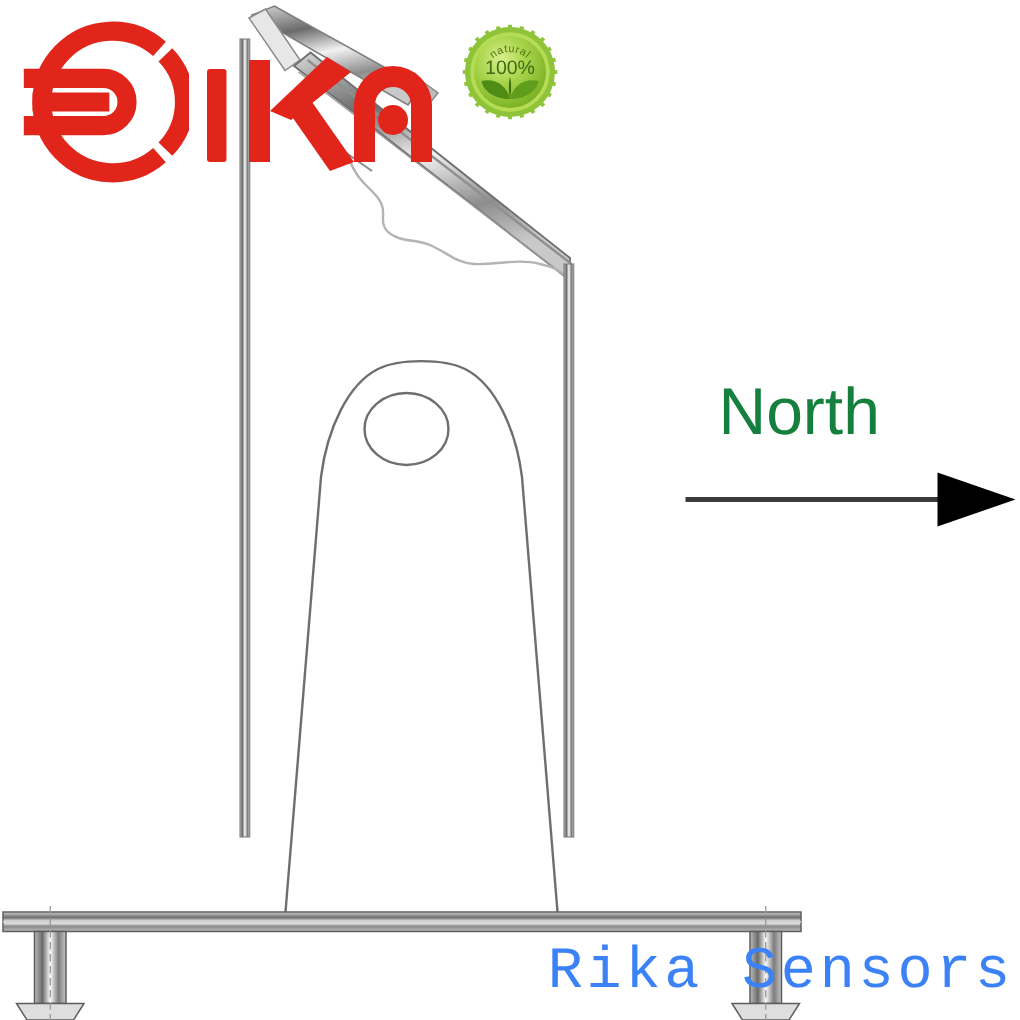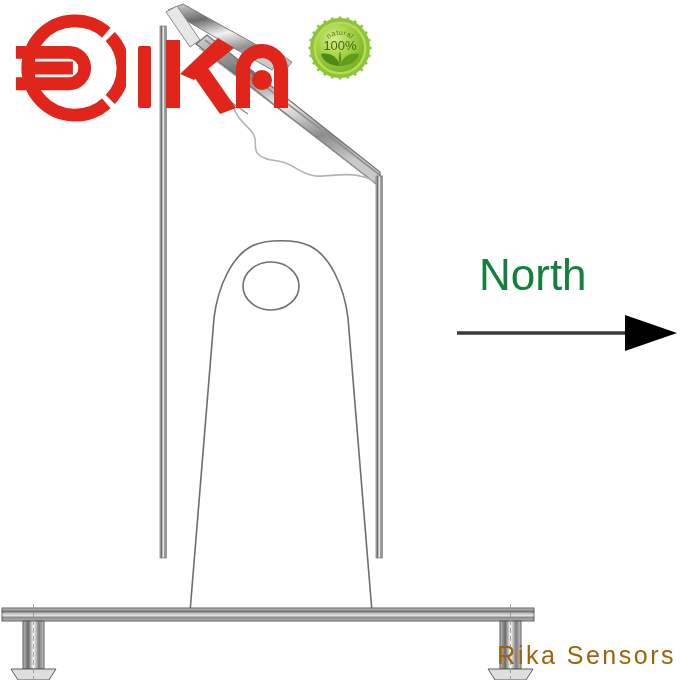--- a/index.html
+++ b/index.html
@@ -74,25 +74,25 @@
     top: 62px;
     width: 225px;
     height: 46px;
   }
 
   
   #footer-brand {
     position: absolute;
     right: 4px;
     bottom: 10px;
-    font-size: 25px;
+    font-size: 39px;
     letter-spacing: 2.5px;
-    color: #a16207;
+    color: #3b82f6;
     white-space: nowrap;
-    font-family: Liberation Sans, sans-serif;
+    font-family: Liberation Mono, monospace;
   }
 </style>
 </head>
 <body>
 
 <div id="canvas">
 
   <svg id="device-drawing" viewBox="0 0 680 680">
     <defs>
       <linearGradient id="metalH" x1="0" y1="0" x2="0" y2="1">

